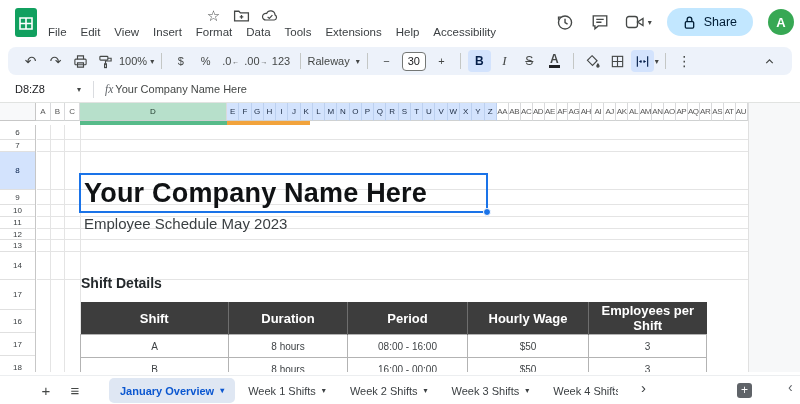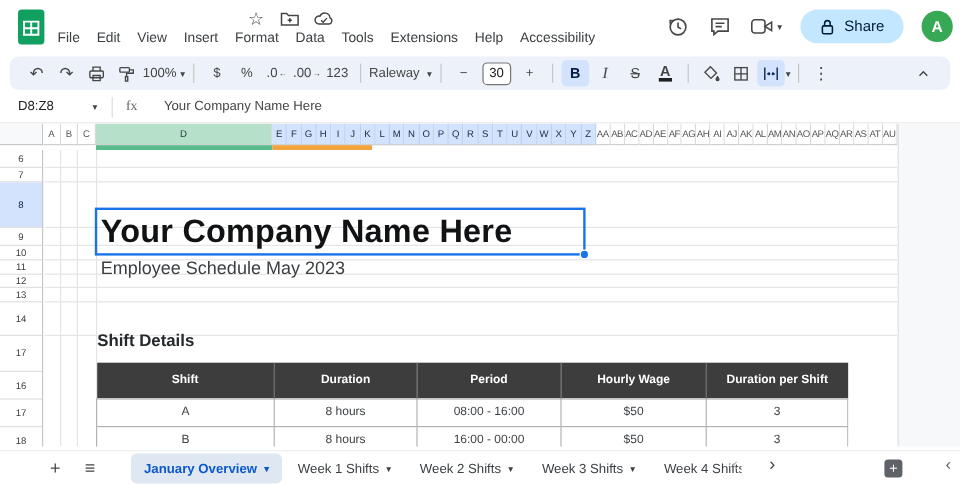--- a/index.html
+++ b/index.html
@@ -57,21 +57,21 @@
   .tb-spacer { flex:1; }
 
   
   .formula-bar {
     position:absolute; left:0; top:76px; width:800px; height:27px; background:#fff;
     border-bottom:1px solid #e1e3e1; display:flex; align-items:center; font-size:11px;
   }
   .name-box { width:62px; margin-left:15px; color:#202124; }
   .name-arrow { font-size:8px; color:#444746; margin-right:10px; }
   .fb-sep { width:1px; height:17px; background:#dadce0; margin:0 8px 0 2px; }
-  .fx { font-family:"Liberation Serif",serif; color:#5f6368; font-size:11.5px; margin:0 22px 0 3px; }
+  .fx { font-family:"Liberation Serif",serif; font-style:italic; color:#5f6368; font-size:11.5px; margin:0 2px 0 3px; }
   .formula-text { color:#444746; }
 
   
   .grid { position:absolute; left:0; top:103px; width:800px; height:272px; background:#fff; overflow:hidden; }
   .corner { position:absolute; left:0; top:0; width:36px; height:18px; background:#f8f9fa;
             border-right:1px solid #c7c7c7; border-bottom:1px solid #c7c7c7; }
   .cols { position:absolute; left:36px; top:0; height:18px; display:flex; }
   .ch { flex:none; height:18px; display:flex; align-items:center; justify-content:center;
         font-size:8px; color:#575757; background:#fff; border-right:1px solid #d9dadc; border-bottom:1px solid #cfd1d1; }
   .ch-left { width:14.67px; }
@@ -96,21 +96,21 @@
   .sel-box { position:absolute; left:42px; top:48px; width:409px; height:40px;
              border:2px solid var(--selection-border,#1a73e8); background:transparent; }
   .sel-handle { position:absolute; right:-5px; bottom:-5px; width:8px; height:8px; border-radius:50%;
                 background:var(--selection-border,#1a73e8); border:1px solid #fff; }
   .company-title { position:absolute; left:47px; top:49px; height:38px; line-height:38px;
                    font-size:27px; font-weight:bold; color:#101214; white-space:nowrap; letter-spacing:0.2px; }
   .subtitle { position:absolute; left:47px; top:90px; font-size:15px; color:#3a3f42; white-space:nowrap; }
   .section-heading { position:absolute; left:44px; top:150px; font-size:14px; font-weight:bold; color:#24292c; }
   .shift-table-wrap { position:absolute; left:43px; top:177px; width:627px; height:95px; overflow:hidden; }
   table.shift { border-collapse:collapse; table-layout:fixed; width:626px; }
-  table.shift th { background:var(--table-header-bg,#3d3d3d); color:#fff; font-size:10px; font-weight:bold;
+  table.shift th { background:var(--table-header-bg,#3d3d3d); color:#fff; font-size:13px; font-weight:bold;
                    height:30px; border-right:1px solid #6e6e6e; }
   table.shift th:last-child { border-right:none; }
   table.shift td { height:23px; background:#fff; font-size:10px; color:#3f4346; text-align:center;
                    border:1px solid #b3b3b3; }
 
   
   .tabbar { position:absolute; left:0; top:375px; width:800px; height:29px; background:#fff; border-top:1px solid #eceef0; }
   .tab-plus { position:absolute; left:36px; top:4px; width:20px; height:20px; font-size:15px; color:#444746;
               display:flex; align-items:center; justify-content:center; }
   .tab-ham { position:absolute; left:65px; top:4px; width:20px; height:20px; font-size:15px; color:#444746;
@@ -398,21 +398,21 @@
               <col style="width:121px">
               <col style="width:118px">
             </colgroup>
           <thead>
             <tr>
 
             <th>Shift</th>
                 <th>Duration</th>
                 <th>Period</th>
                 <th>Hourly Wage</th>
-                <th>Duration per Shift</th>
+                <th>Employees per Shift</th>
               </tr>
           </thead>
           <tbody>
 
           <tr>
               <td>A</td>
               <td>8 hours</td>
               <td>08:00 - 16:00</td>
               <td>$50</td>
               <td>3</td>

